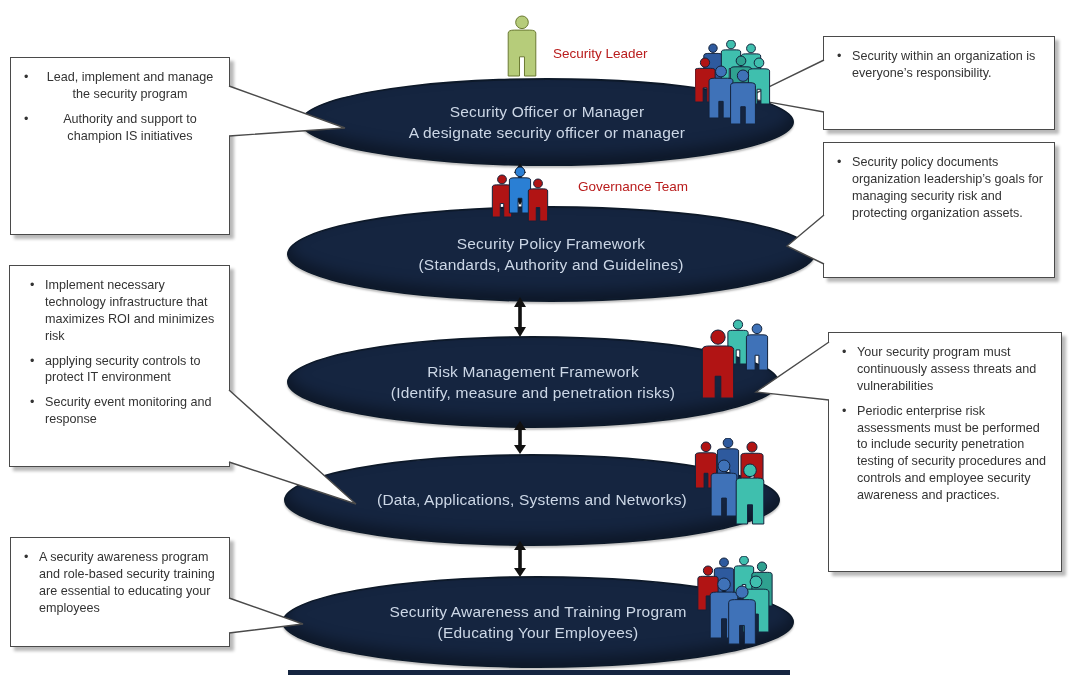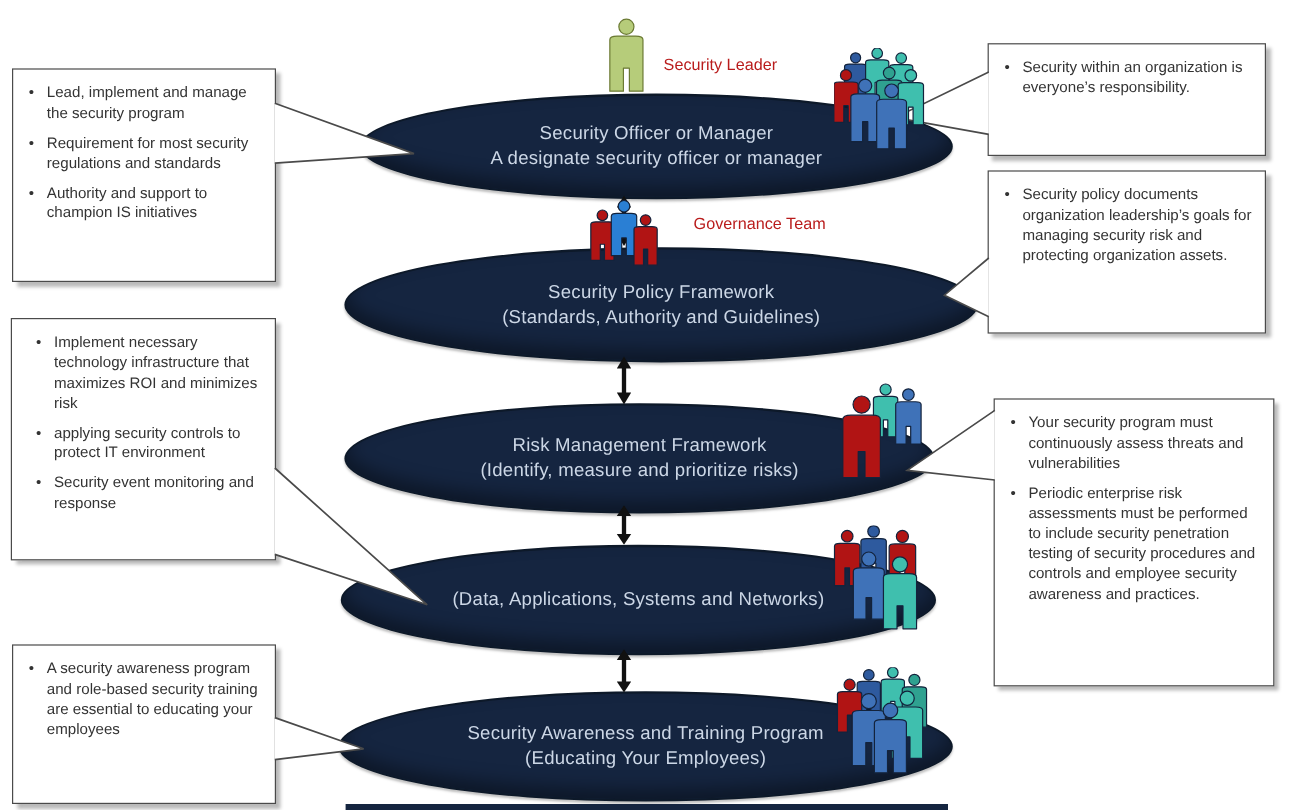--- a/index.html
+++ b/index.html
@@ -30,21 +30,21 @@
   <div class="ellipse" style="left:300px;top:78px;width:490px;height:84px;">
     <div class="e-title">Security Officer or Manager</div>
     <div class="e-sub">A designate security officer or manager</div>
   </div>
   <div class="ellipse" style="left:287px;top:206px;width:524px;height:92px;">
     <div class="e-title">Security Policy Framework</div>
     <div class="e-sub">(Standards, Authority and Guidelines)</div>
   </div>
   <div class="ellipse" style="left:287px;top:336px;width:488px;height:88px;">
     <div class="e-title">Risk Management Framework</div>
-    <div class="e-sub">(Identify, measure and prioritize risks)</div>
+    <div class="e-sub">(Identify, measure and penetration risks)</div>
   </div>
   <div class="ellipse" style="left:284px;top:454px;width:492px;height:88px;">
     <div class="e-sub">(Data, Applications, Systems and Networks)</div>
   </div>
   <div class="ellipse" style="left:282px;top:576px;width:508px;height:88px;">
     <div class="e-title">Security Awareness and Training Program</div>
     <div class="e-sub">(Educating Your Employees)</div>
   </div>
 
   <svg class="arrow" style="left:512px;top:163px;" width="16" height="42">
@@ -61,35 +61,34 @@
     <line x1="8" y1="7" x2="8" y2="26" stroke="#111" stroke-width="3.6"></line>
     <polygon points="8,0 2,9 14,9" fill="#111"></polygon>
       <polygon points="8,33 2,24 14,24" fill="#111"></polygon>
   </svg>
   <svg class="arrow" style="left:512px;top:541px;" width="16" height="36">
     <line x1="8" y1="7" x2="8" y2="29" stroke="#111" stroke-width="3.6"></line>
     <polygon points="8,0 2,9 14,9" fill="#111"></polygon>
       <polygon points="8,36 2,27 14,27" fill="#111"></polygon>
   </svg>
 
-  <div class="callout" style="left:10px;top:57px;width:220px;height:178px;">
+  <div class="callout" style="left:10px;top:57px;width:220px;height:178px;text-align:center;">
     <ul>
       <li>Lead, implement and manage the security program</li>
-      <li>Requirement for most security regulations and standards</li>
       <li>Authority and support to champion IS initiatives</li>
     </ul>
   </div>
   <div class="callout" style="left:9px;top:265px;width:221px;height:202px;padding-left:11px;">
     <ul>
       <li>Implement necessary technology infrastructure that maximizes ROI and minimizes risk</li>
       <li>applying security controls to protect IT environment</li>
       <li>Security event monitoring and response</li>
     </ul>
   </div>
-  <div class="callout" style="left:10px;top:537px;width:220px;height:133px;">
+  <div class="callout" style="left:10px;top:537px;width:220px;height:110px;">
     <ul>
       <li>A security awareness program and role-based security training are essential to educating your employees</li>
     </ul>
   </div>
 
   <div class="callout" style="left:823px;top:36px;width:232px;height:94px;">
     <ul>
       <li>Security within an organization is everyone’s responsibility.</li>
     </ul>
   </div>

